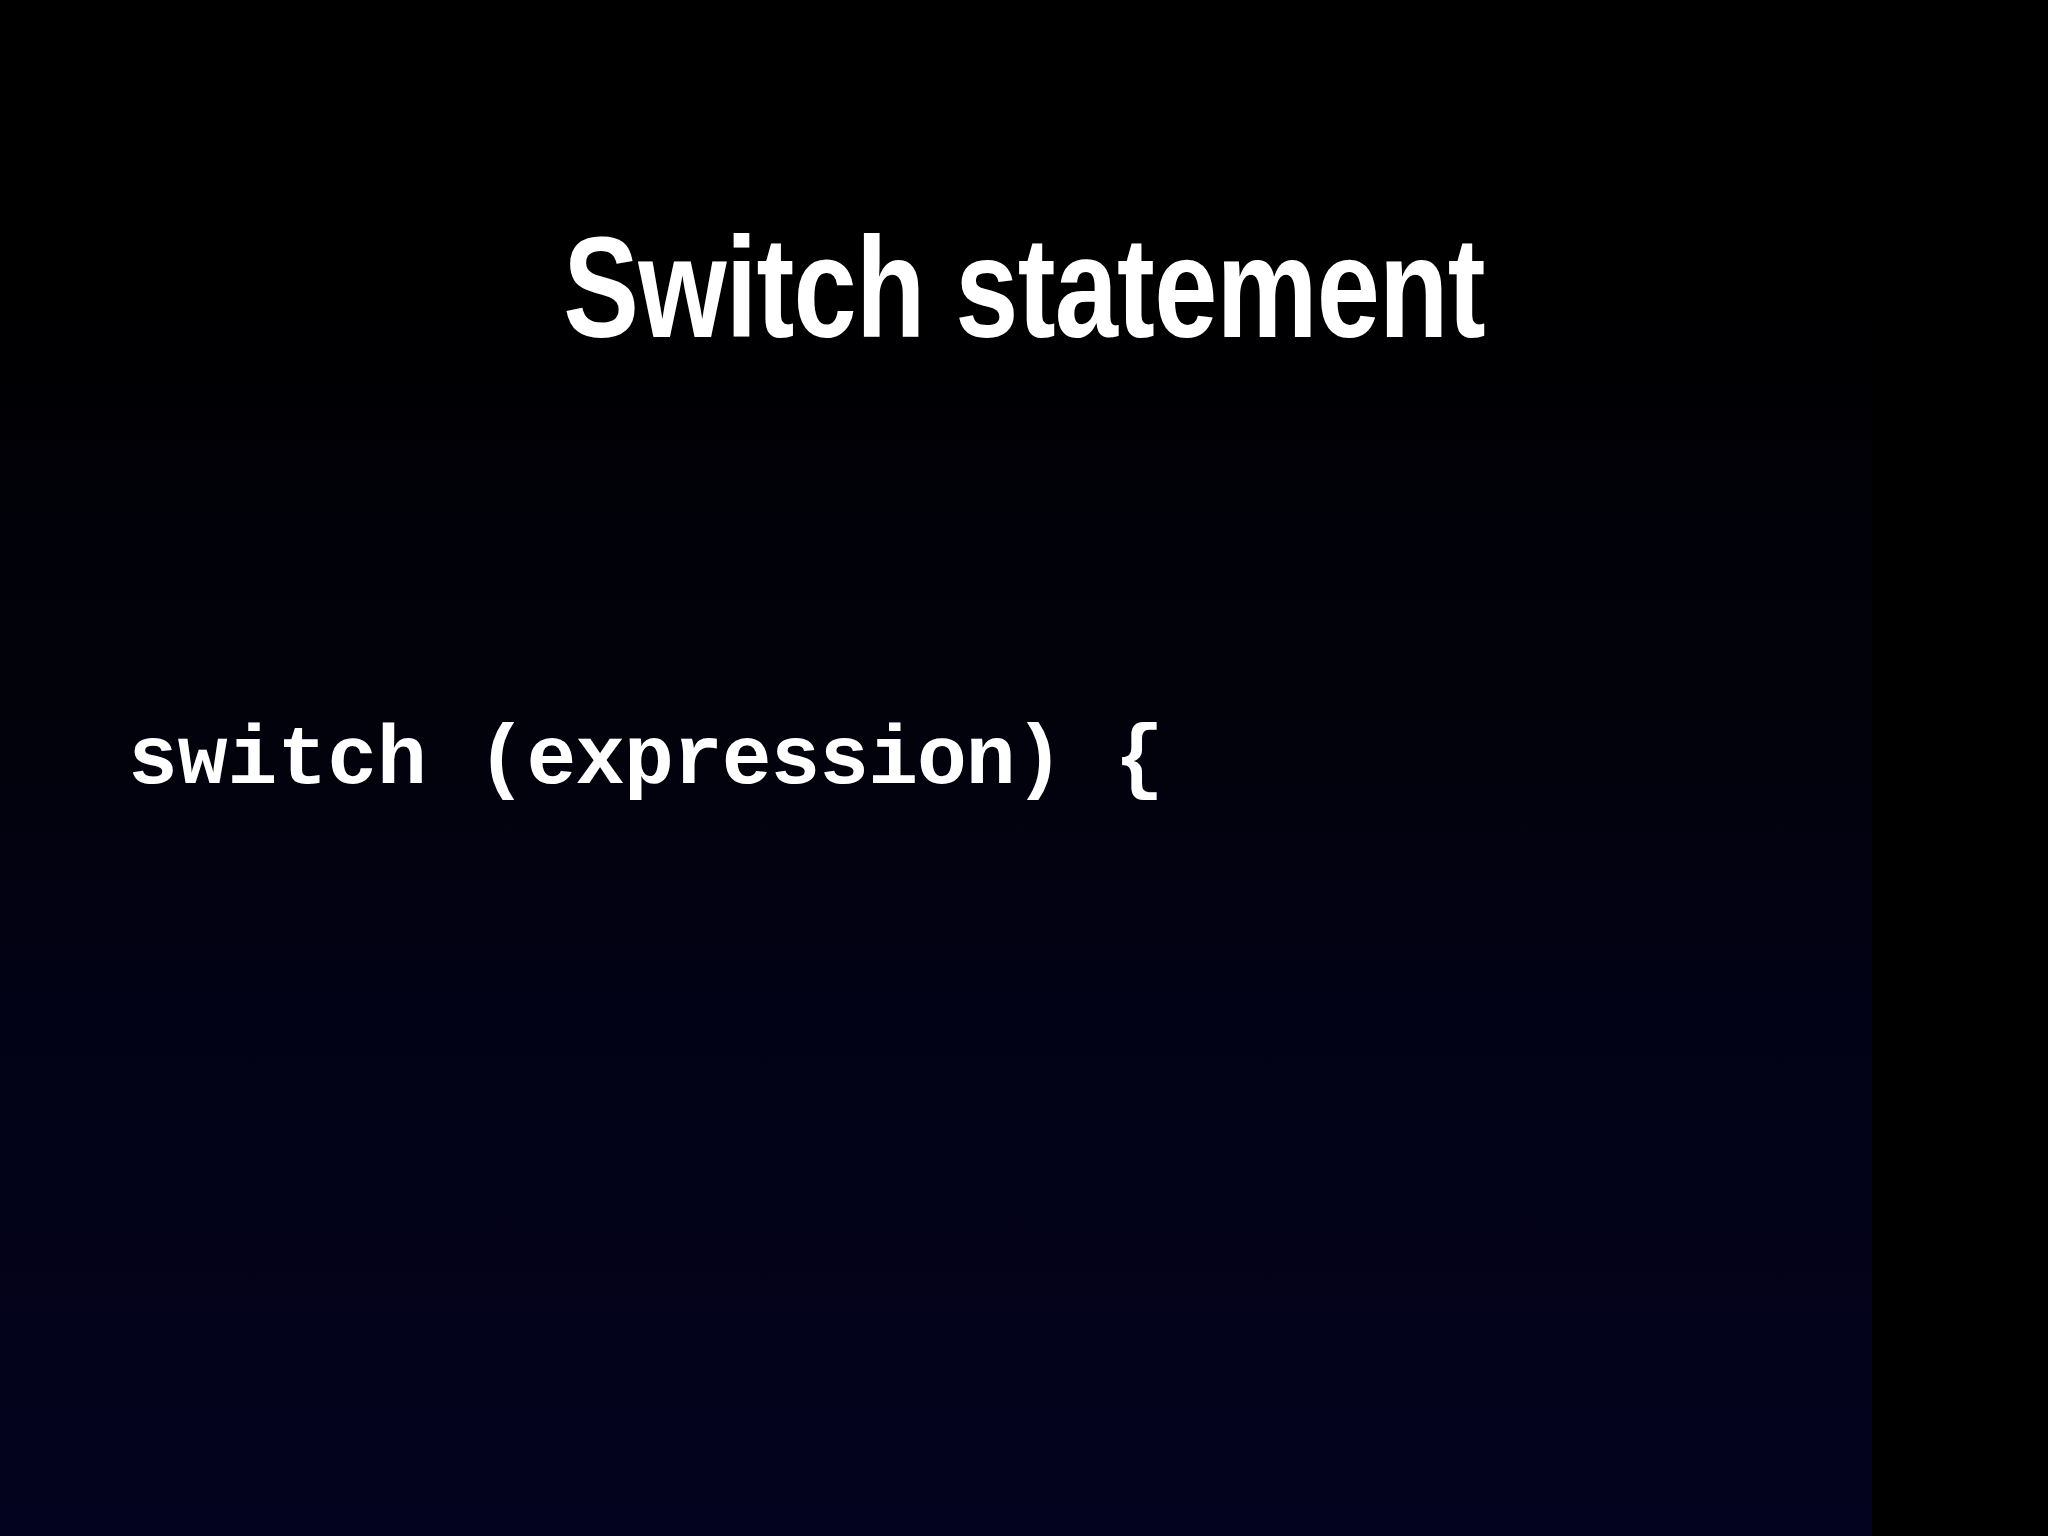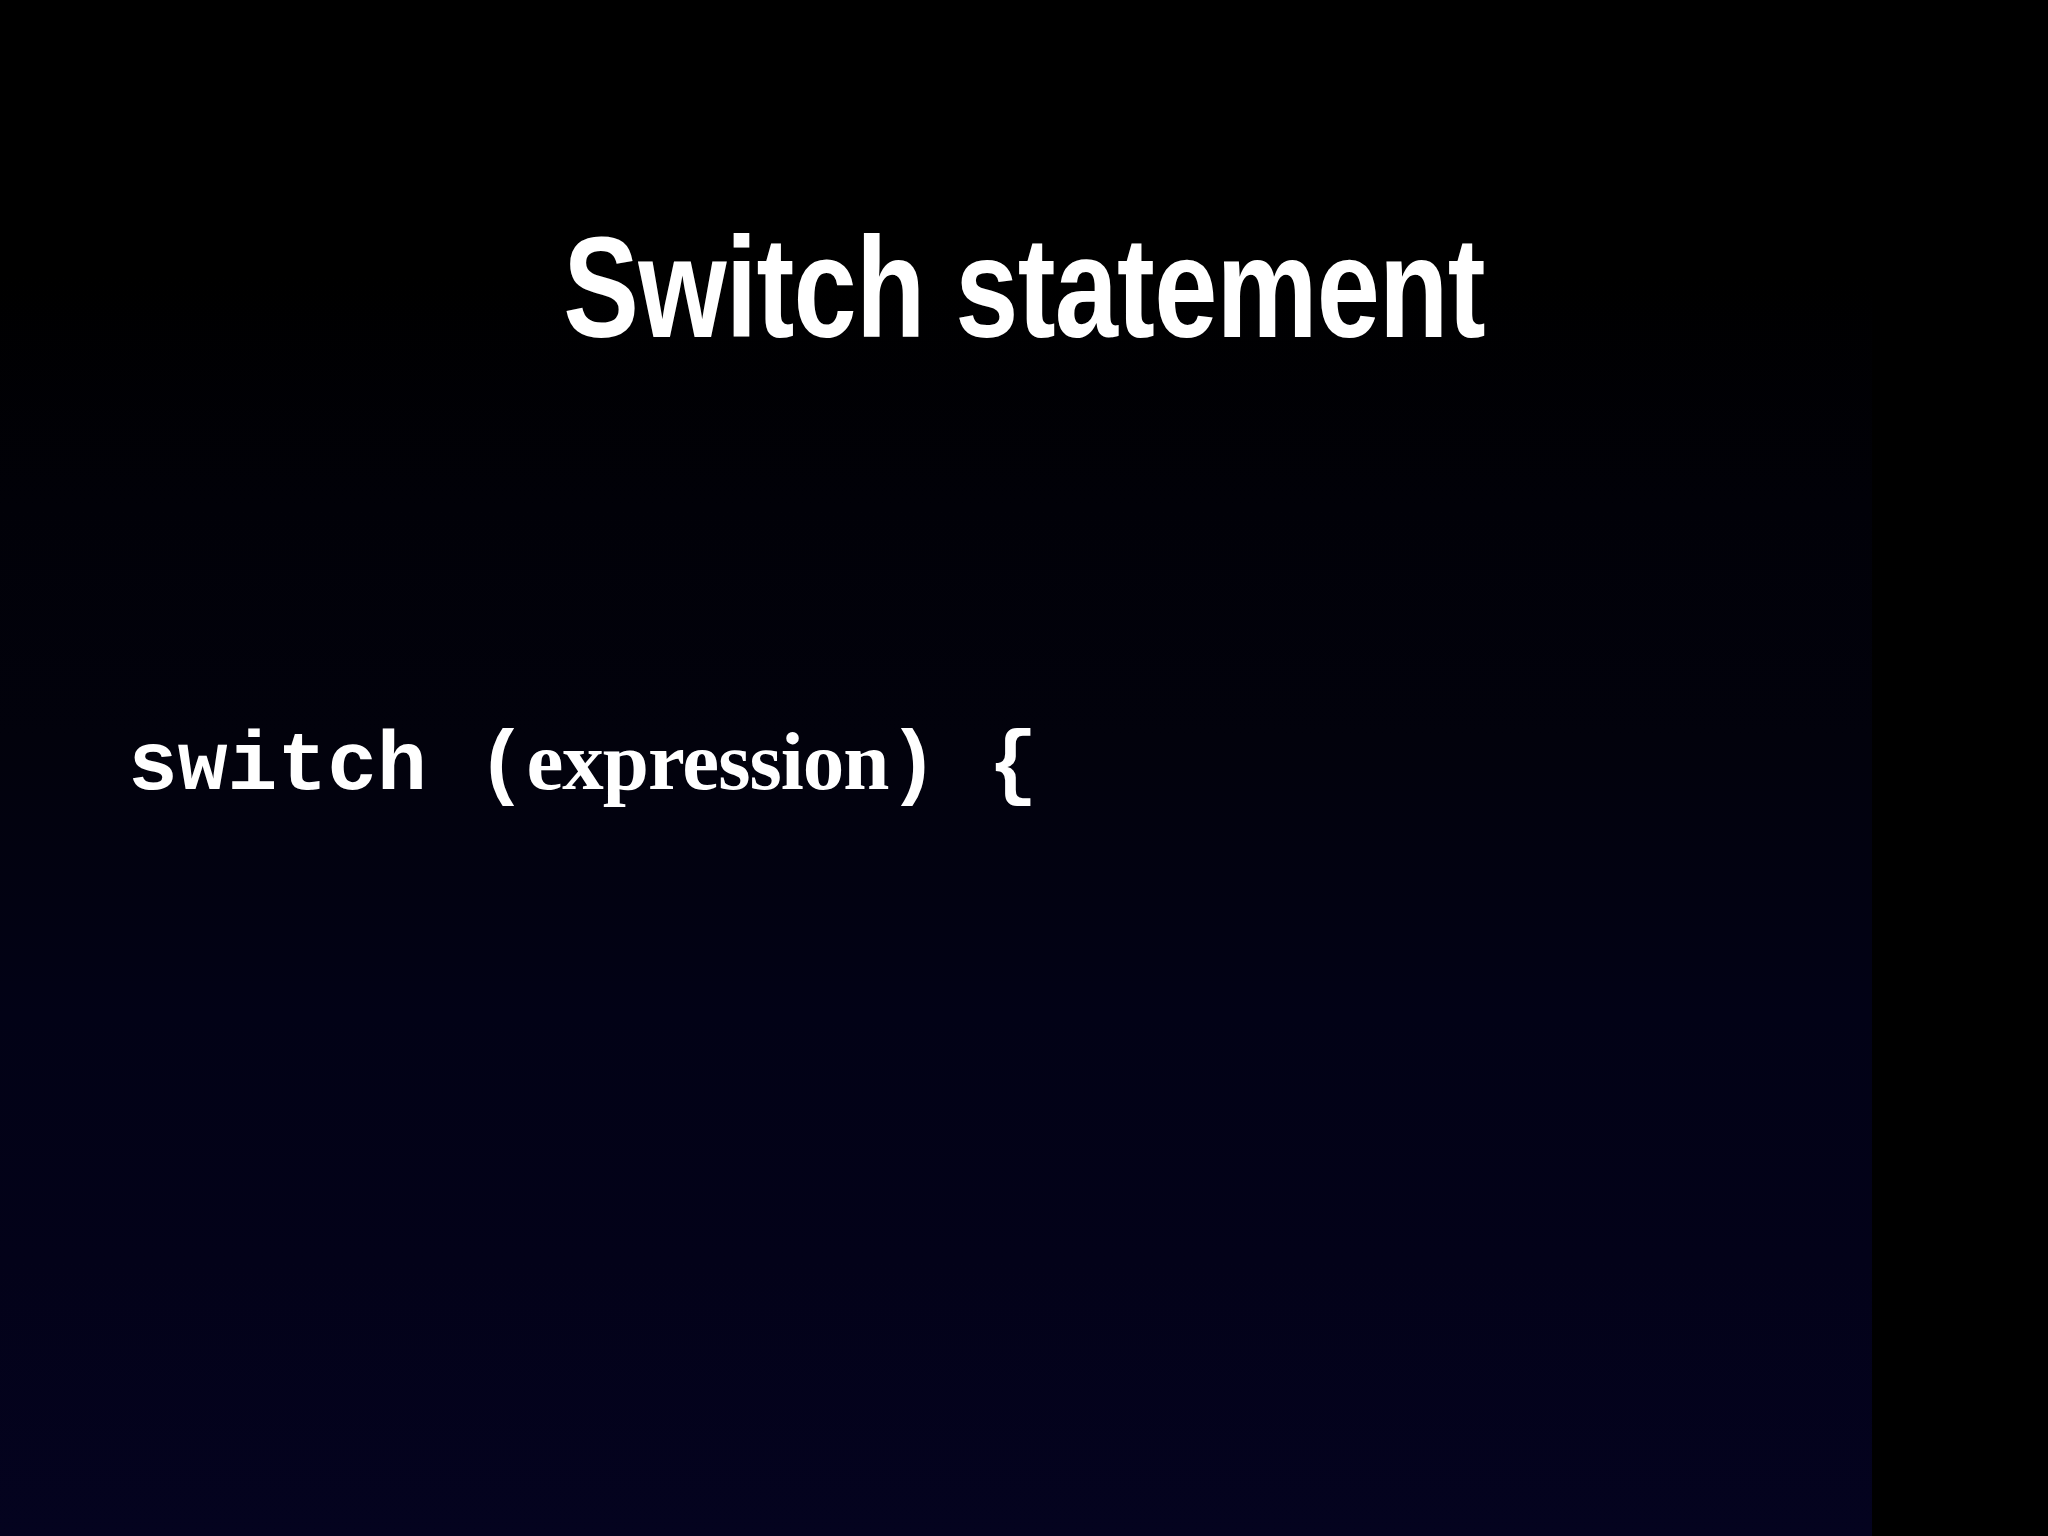--- a/index.html
+++ b/index.html
@@ -59,21 +59,21 @@
   }
 
   .code-line {
     display: block;
     height: 117px;
     white-space: pre;
   }
 
   
   .tok-emph {
-    font-family: Liberation Serif, serif;
+    font-family: Liberation Mono, monospace;
     font-weight: bold;
     font-size: 83px;
     letter-spacing: -1px;
   }
 </style>
 </head>
 <body>
 
 <div id="slide">
 

